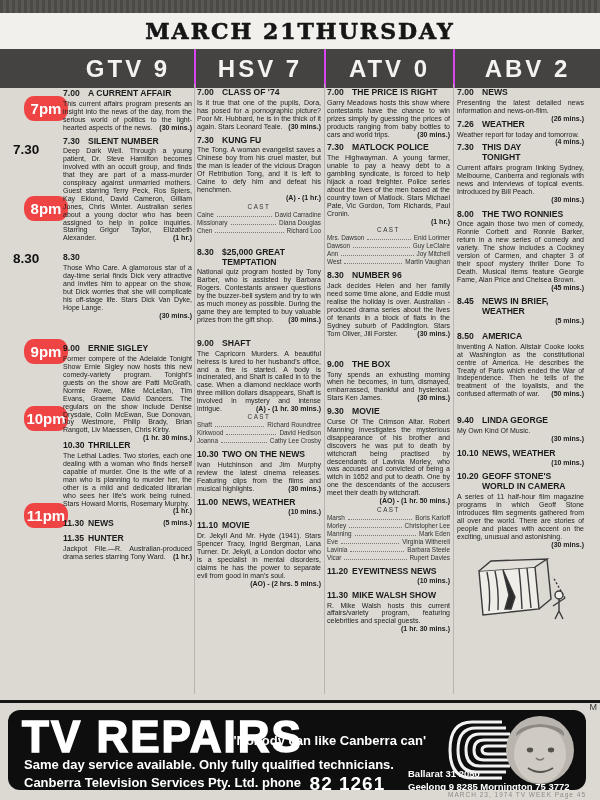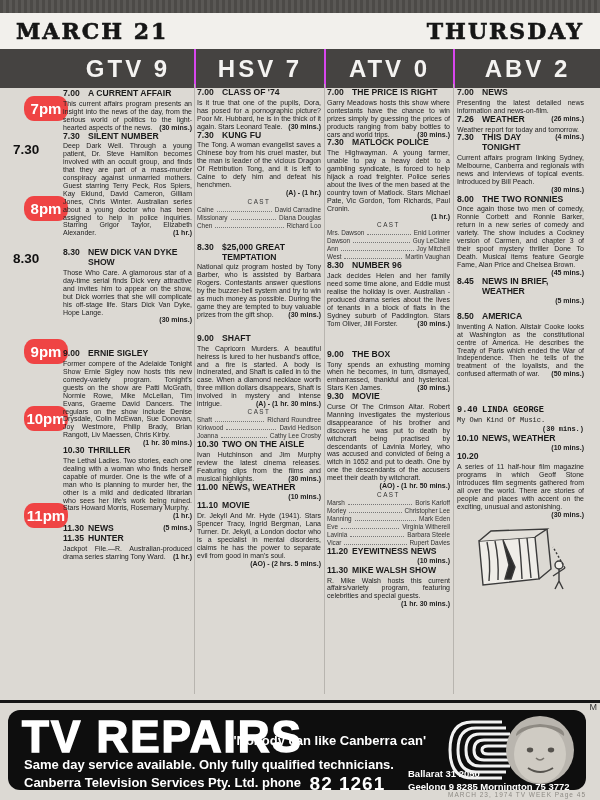--- a/index.html
+++ b/index.html
@@ -6,21 +6,21 @@
   html,body { background:#9a9894; }
   .page {
     position:relative; width:600px; height:800px; margin:0 auto;
     background:#dcd9d3; overflow:hidden;
     font-family:"Liberation Sans", sans-serif; color:#1b1b1b;
   }
   
   .top-texture { position:absolute; left:0; top:0; width:600px; height:13px; background:#54524f;
     background-image:repeating-linear-gradient(90deg,#4c4a47 0 3px,#5a5855 3px 6px); }
   .date-strip { position:absolute; left:0; top:13px; width:600px; height:36px; background:#f2f0ec;
-    display:flex; align-items:center; justify-content:space-between; padding:0 16px; }
+    display:flex; align-items:center; justify-content:center; padding:0 16px; }
   .date-strip .d {
     font-family:"DejaVu Serif","Liberation Serif",serif; font-weight:bold; font-size:22px;
     letter-spacing:2px; color:#161616; -webkit-text-stroke:0.6px #161616;
   }
   .chan-bar { position:absolute; left:0; top:49px; width:600px; height:39px; background:#454341;
     display:flex; }
   .chan-cell { display:flex; align-items:center; justify-content:center;
     color:#f4f3f1; font-weight:bold; font-size:24px; letter-spacing:3px; }
   .chan-cell + .chan-cell { border-left:2px solid #d946ef; }
   .cc0 { width:194px; padding-left:62px; }
@@ -37,21 +37,21 @@
   
   .cols { position:absolute; left:0; top:82px; width:600px; height:616px; overflow:hidden; }
   .col { position:absolute; top:0; height:616px; overflow:hidden; }
   .col-0 { left:63px;  width:129px; }
   .col-1 { left:197px; width:124px; }
   .col-2 { left:327px; width:123px; }
   .col-3 { left:457px; width:127px; }
   .vsep { position:absolute; top:2px; width:1px; height:610px; background:#b8b5af; }
   .vs0{left:194px;} .vs1{left:324px;} .vs2{left:453px;}
 
-  .prog { }
+  .prog { margin-top:5px; }
   .prog-head { display:flex; font-weight:bold; font-size:8.6px; line-height:1.15; letter-spacing:0; }
   .prog-time { min-width:25px; padding-right:3px; white-space:nowrap; }
   .prog-title { flex:1; }
   .prog-dur-head { font-weight:bold; font-size:7px; white-space:nowrap; padding-left:4px; }
   .prog-body { font-size:7px; line-height:1.13; text-align:justify; color:#222; margin-top:1px; }
   .prog-body .dur { float:right; font-weight:bold; padding-left:4px; }
   .dur-row { text-align:right; font-weight:bold; font-size:7px; line-height:1.25; }
   .cast-label { text-align:center; font-size:6.3px; letter-spacing:1.5px; color:#333; line-height:1.3; }
   .cast-row { display:flex; align-items:flex-end; font-size:6.4px; line-height:1.25; color:#333; }
   .cast-dots { flex:1; border-bottom:1px dotted #777; margin:0 3px 2px 3px; min-width:8px; }
@@ -61,21 +61,21 @@
   .col-0 .prog:nth-child(4){margin-top:24px;}
   .col-0 .prog:nth-child(5){margin-top:7px;}
   .col-0 .prog:nth-child(6){margin-top:12px;}
   .col-1 .prog:nth-child(1){margin-top:6px;}
   .col-1 .prog:nth-child(3){margin-top:13px;}
   .col-1 .prog:nth-child(4){margin-top:15px;}
   .col-2 .prog:nth-child(1){margin-top:6px;}
   .col-2 .prog:nth-child(4){margin-top:22px;}
   .col-3 .prog:nth-child(1){margin-top:6px;}
   .col-3 .prog:nth-child(6){margin-top:6px;}
-  .col-3 .prog:nth-child(7){margin-top:28px;font-family:Liberation Mono, monospace;}
+  .col-3 .prog:nth-child(7){margin-top:18px;}
 
   .cartoon { margin:8px auto 0 auto; display:block; }
 
   
   .ad-divider { position:absolute; left:0; top:700px; width:600px; height:3px; background:#161616; }
   .corner-m { position:absolute; right:3px; top:702px; font-size:9px; color:#333; }
   .ad { position:absolute; left:8px; top:710px; width:578px; height:80px; background:#0e0e0e;
     border-radius:12px; color:#fff; overflow:hidden; }
   .ad-title { position:absolute; left:14px; top:2px; font-size:44px; font-weight:bold;
     letter-spacing:2px; transform:scaleY(1.02); -webkit-text-stroke:1.5px #fff; }
@@ -131,21 +131,20 @@
         <div class="prog">
           <div class="prog-head">
             <span class="prog-time">7.30</span>
             <span class="prog-title">SILENT NUMBER</span>
           </div>
           <div class="prog-body">Deep Dark Well. Through a young patient, Dr. Steve Hamilton becomes involved with an occult group, and finds that they are part of a mass-murder conspiracy against unmarried mothers. Guest starring Terry Peck, Ros Spiers, Kay Eklund, David Cameron, Gilliam Jones, Chris Winter. Australian series about a young doctor who has been assigned to help in police inquiries. Starring Grigor Taylor, Elizabeth Alexander. <span class="dur">(1 hr.)</span></div>
         </div>
         <div class="prog">
           <div class="prog-head">
             <span class="prog-time">8.30</span>
-            <span class="prog-title">NEW DICK VAN DYKE SHOW</span>
           </div>
           <div class="prog-body">Those Who Care. A glamorous star of a day-time serial finds Dick very attractive and invites him to appear on the show, but Dick worries that she will complicate his off-stage life. Stars Dick Van Dyke, Hope Lange.</div>
           <div class="dur-row">(30 mins.)</div>
         </div>
         <div class="prog">
           <div class="prog-head">
             <span class="prog-time">9.00</span>
             <span class="prog-title">ERNIE SIGLEY</span>
           </div>
           <div class="prog-body">Former compere of the Adelaide Tonight Show Ernie Sigley now hosts this new comedy-variety program. Tonight's guests on the show are Patti McGrath, Normie Rowe, Mike McLellan, Tim Evans, Graeme David Dancers. The regulars on the show include Denise Drysdale, Colin McEwan, Sue Donovan, Joy Westmore, Philip Brady, Brian Rangott, Liv Maessen, Chris Kirby. <span class="dur">(1 hr. 30 mins.)</span></div>
@@ -230,21 +229,21 @@
           </div>
           <div class="cast-row">
             <span>Joanna</span>
             <span class="cast-dots"></span>
             <span>Cathy Lee Crosby</span>
           </div>
         </div>
         <div class="prog">
           <div class="prog-head">
             <span class="prog-time">10.30</span>
-            <span class="prog-title">TWO ON THE AISLE</span>
+            <span class="prog-title">TWO ON THE NEWS</span>
           </div>
           <div class="prog-body">Ivan Hutchinson and Jim Murphy review the latest cinema releases. Featuring clips from the films and musical highlights. <span class="dur">(30 mins.)</span></div>
         </div>
         <div class="prog">
           <div class="prog-head">
             <span class="prog-time">11.00</span>
             <span class="prog-title">NEWS, WEATHER</span>
           </div>
           <div class="dur-row">(10 mins.)</div>
         </div>
@@ -418,20 +417,21 @@
         <div class="prog">
           <div class="prog-head">
             <span class="prog-time">10.10</span>
             <span class="prog-title">NEWS, WEATHER</span>
           </div>
           <div class="dur-row">(10 mins.)</div>
         </div>
         <div class="prog">
           <div class="prog-head">
             <span class="prog-time">10.20</span>
+            <span class="prog-title">GEOFF STONE'S WORLD IN CAMERA</span>
           </div>
           <div class="prog-body">A series of 11 half-hour film magazine programs in which Geoff Stone introduces film segments gathered from all over the world. There are stories of people and places with accent on the exciting, unusual and astonishing.</div>
           <div class="dur-row">(30 mins.)</div>
         </div>
         <svg width="104" height="66" viewBox="0 0 104 66" class="cartoon">
           <g stroke="#3a3a3a" stroke-width="1.4" fill="none">
             <path d="M10 14 L66 10 L70 52 L14 58 Z" fill="#efede8"></path>
             <path d="M10 14 L22 4 L78 2 L66 10" fill="#e2dfd9"></path>
             <path d="M78 2 L82 42 L70 52"></path>
             <path d="M18 15 Q22 34 20 54 M26 14 Q30 32 29 53"></path>

